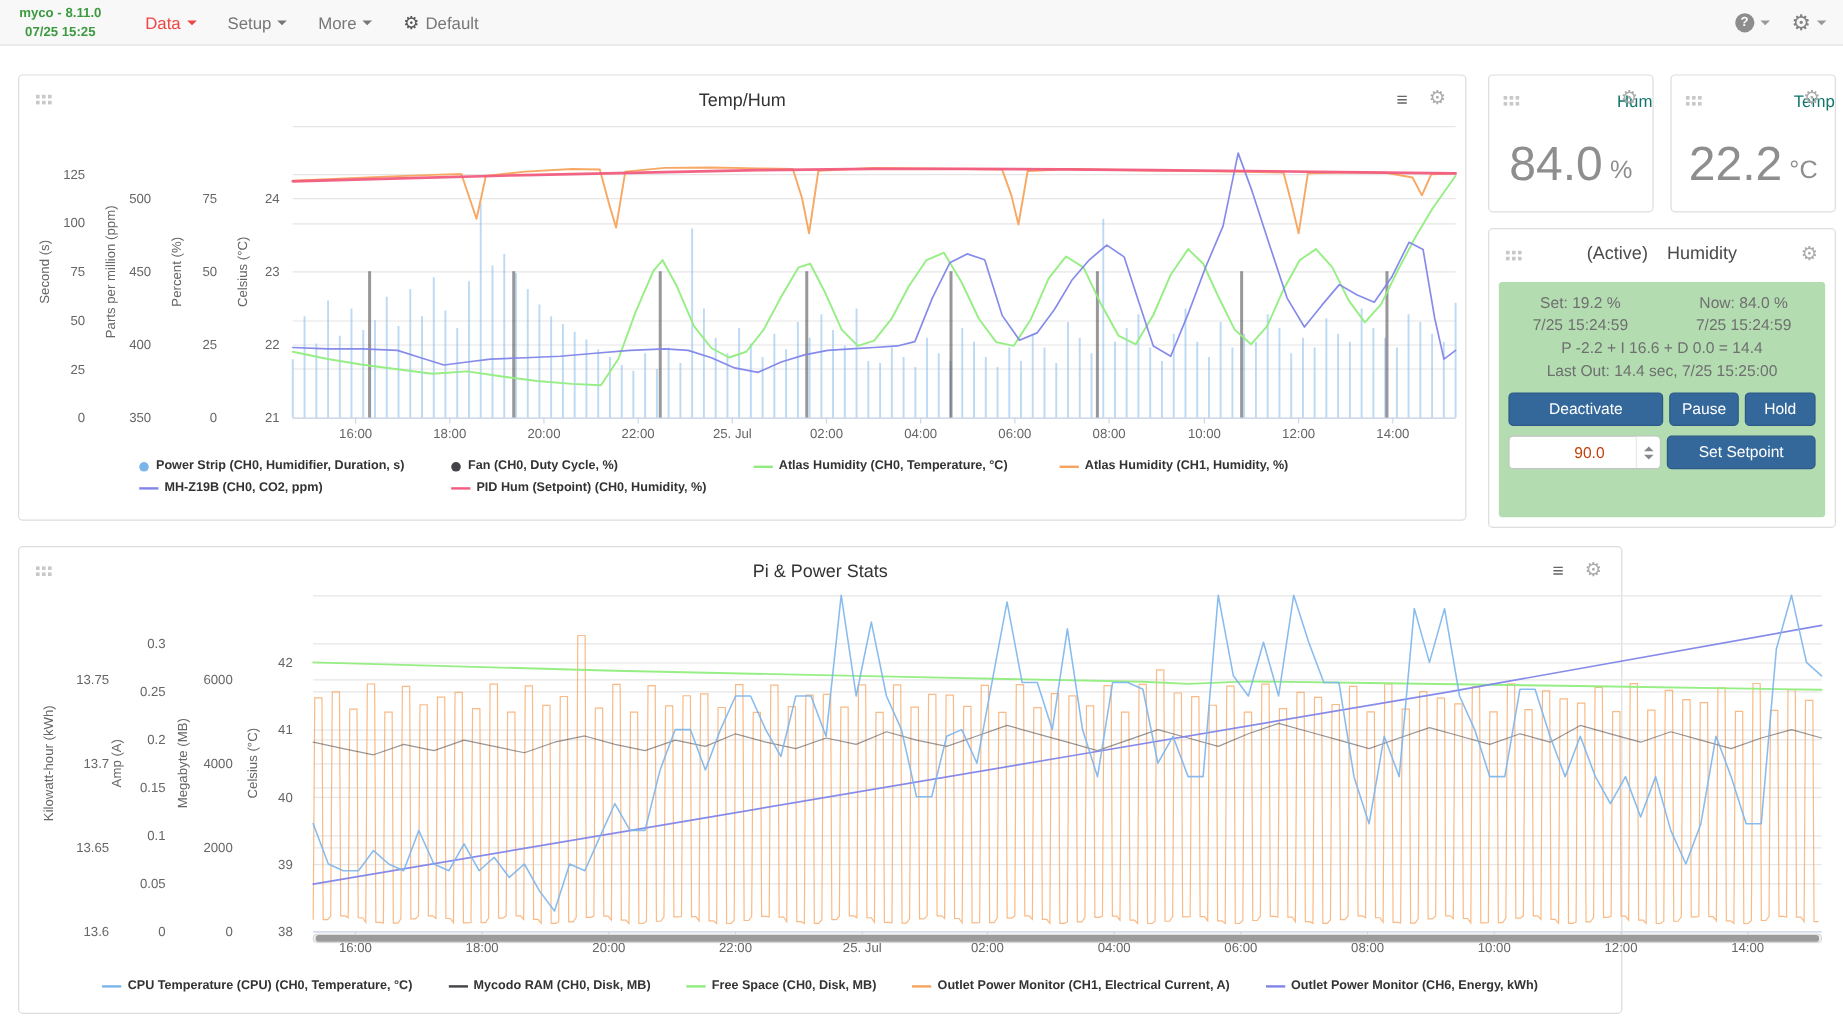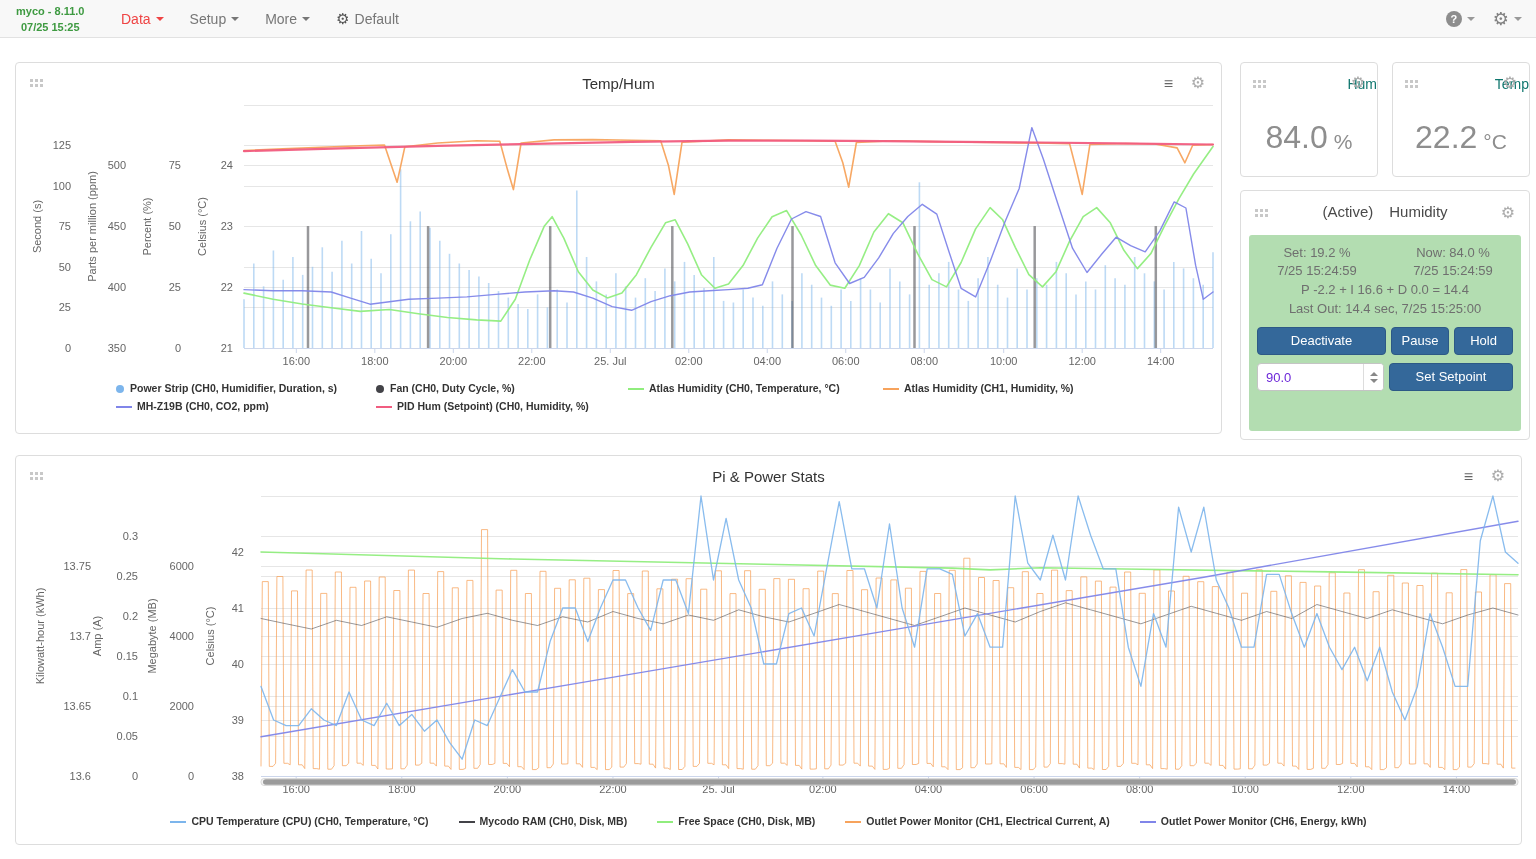--- a/index.html
+++ b/index.html
@@ -46,41 +46,41 @@
   #legend-pistats .lrow { justify-content:center; gap:30px; }
   .litem { display:flex; align-items:center; font-size:10.5px; font-weight:bold;
     color:#333; white-space:nowrap; cursor:pointer; line-height:15px; }
   .lmark-line { width:16px; height:2px; margin-right:5px; flex:0 0 auto; }
   .lmark-dot { width:8px; height:8px; border-radius:50%; margin-right:6px; flex:0 0 auto; }
 
   
   .w-title { position:absolute; top:13px; left:0; right:0; text-align:right; font-size:14px; color:#0f766e; }
   .w-value { position:absolute; top:44px; left:0; right:0; height:60px;
     display:flex; align-items:center; justify-content:center; color:#8e8e8e; }
-  .w-value .num { font-size:32px; }
+  .w-value .num { font-size:40px; }
   .w-value .unit { font-size:21px; margin-left:6px; margin-top:10px; }
 
   
   .pid-head { position:absolute; top:12px; left:0; right:0; text-align:center;
     font-size:15px; color:#4a4a4a; }
   .pid-head .state { margin-right:16px; }
   .pid-body { position:absolute; left:8px; right:8px; top:44px; bottom:8px;
     background:#b3ddb1; border-radius:3px; color:#6f6f6f; font-size:13px; padding-top:9px; }
   .pid-grid { display:grid; grid-template-columns:1fr 1fr; text-align:center; line-height:18px; }
   .pid-center { text-align:center; line-height:19px; }
   .pid-btn-row { display:flex; padding:0 8px; gap:5px; margin-top:9px; }
   .btn { background:#34689a; border:1px solid #2d5986; color:#fff; border-radius:4px;
     font-size:13px; height:28px; line-height:26px; text-align:center; cursor:pointer; }
   .btn-deactivate { width:129px; }
   .btn-pause { width:58px; }
   .btn-hold { flex:1; }
   .pid-set-row { display:flex; padding:0 8px; gap:5px; margin-top:8px; }
   .num-wrap { position:relative; width:127px; height:28px; }
   .num-wrap input { width:100%; height:100%; border:1px solid #c4c4c4; border-radius:4px;
-    font-size:13px; color:#6d28d9; padding-left:8px; font-family:"Liberation Sans",sans-serif; }
+    font-size:13px; color:#c2410c; padding-left:8px; font-family:"Liberation Sans",sans-serif;text-align:center; }
   .spinner { position:absolute; right:1px; top:1px; bottom:1px; width:20px;
     border-left:1px solid #ddd; display:flex; flex-direction:column;
     align-items:center; justify-content:center; gap:3px; cursor:pointer; background:#fff; border-radius:0 3px 3px 0; }
   .spin-up { width:0; height:0; border-left:4px solid transparent; border-right:4px solid transparent; border-bottom:4px solid #888; }
   .spin-down { width:0; height:0; border-left:4px solid transparent; border-right:4px solid transparent; border-top:4px solid #888; }
   .btn-setpoint { flex:1; }
 </style>
 </head>
 <body>
 
@@ -400,21 +400,21 @@
         <span class="spinner">
           <span class="spin-up"></span>
           <span class="spin-down"></span>
         </span>
       </span>
       <span class="btn btn-setpoint">Set Setpoint</span>
     </div>
   </div>
 </div>
 
-<div class="panel" style="left:15px;top:455px;width:1507px;height:390px;">
+<div class="panel" style="left:15px;top:455px;width:1337px;height:390px;">
   <span class="handle" style="left:14px;top:16px;">
       <i></i>
       <i></i>
       <i></i>
       <i></i>
       <i></i>
       <i></i>
     </span>
   <div class="chart-title">Pi &amp; Power Stats</div>
   <span class="burger" style="right:48px;top:13px;">≡</span>

